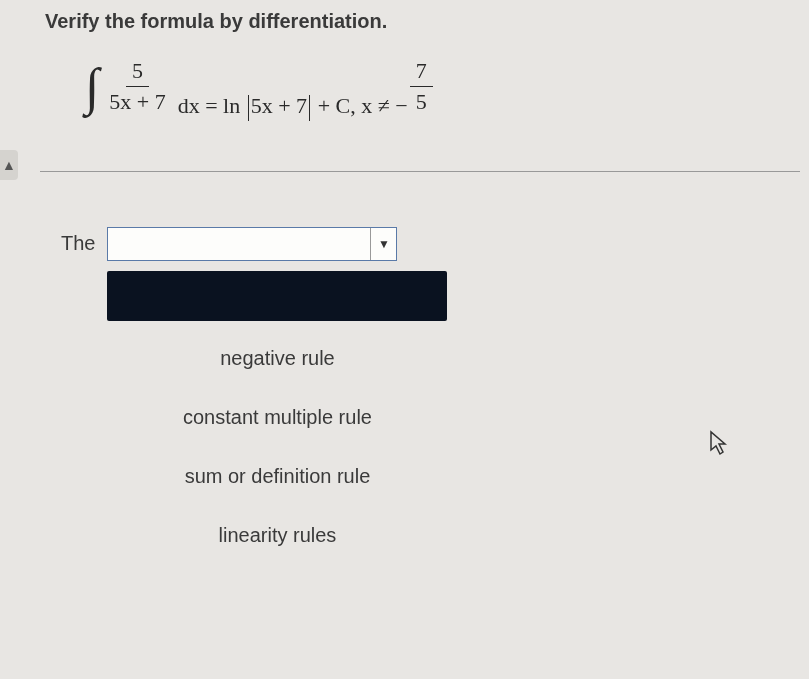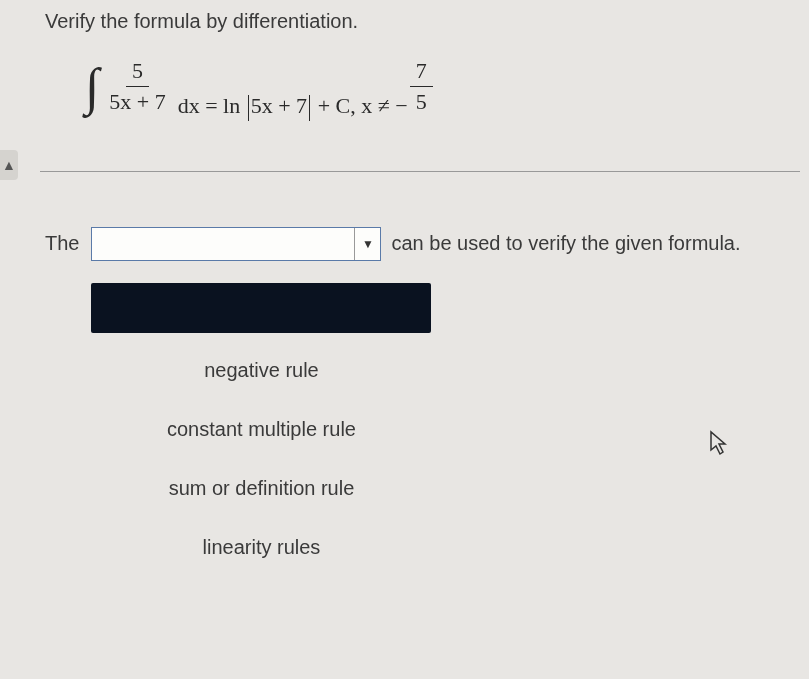--- a/index.html
+++ b/index.html
@@ -15,20 +15,21 @@
       position: relative;
       overflow: hidden;
     }
     .content {
       padding: 10px 0 0 45px;
     }
     .prompt-text {
       font-size: 20px;
       color: #3a3a3a;
       margin-bottom: 15px;
+      font-weight: bold;
     }
     .formula {
       font-size: 24px;
       color: #2a2a2a;
       margin-left: 40px;
       margin-top: 20px;
       display: flex;
       align-items: center;
       font-family: 'Times New Roman', serif;
     }
@@ -75,20 +76,21 @@
     }
     .question-row {
       margin-top: 55px;
       display: flex;
       align-items: center;
       font-size: 20px;
       color: #3a3a3a;
     }
     .label-the {
       margin-right: 12px;
+      margin-left: 16px;
     }
     .dropdown-container {
       position: relative;
     }
     .select-box {
       width: 290px;
       height: 34px;
       background: #fdfdfb;
       border: 1px solid #5a7aa8;
       display: flex;
@@ -104,21 +106,21 @@
       align-items: center;
       justify-content: center;
       font-size: 12px;
       color: #333;
     }
     .after-text {
       margin-left: 10px;
     }
     .dropdown-list {
       position: absolute;
-      top: 56px;
+      top: 44px;
       left: 0;
       width: 340px;
       background: #e8e6e3;
     }
     .dropdown-item {
       padding: 18px 10px;
       text-align: center;
       font-size: 20px;
       color: #3a3a3a;
       cursor: pointer;
@@ -187,21 +189,20 @@
         <div class="select-arrow">▼</div>
       </div>
       <div class="dropdown-list">
         <div class="dropdown-item selected"></div>
         <div class="dropdown-item">negative rule</div>
         <div class="dropdown-item">constant multiple rule</div>
         <div class="dropdown-item">sum or definition rule</div>
         <div class="dropdown-item">linearity rules</div>
       </div>
     </div>
-    <span class="after-text">can be used to verify the given formula.</span>
   </div>
 </div>
 
 <div class="cursor-icon">
   <svg width="20" height="26" viewBox="0 0 20 26">
     <path d="M 2 2 L 2 20 L 7 16 L 11 24 L 14 22 L 10 14 L 16 14 Z" fill="none" stroke="#333" stroke-width="1.5"></path>
   </svg>
 </div>
 
 </body></html>

